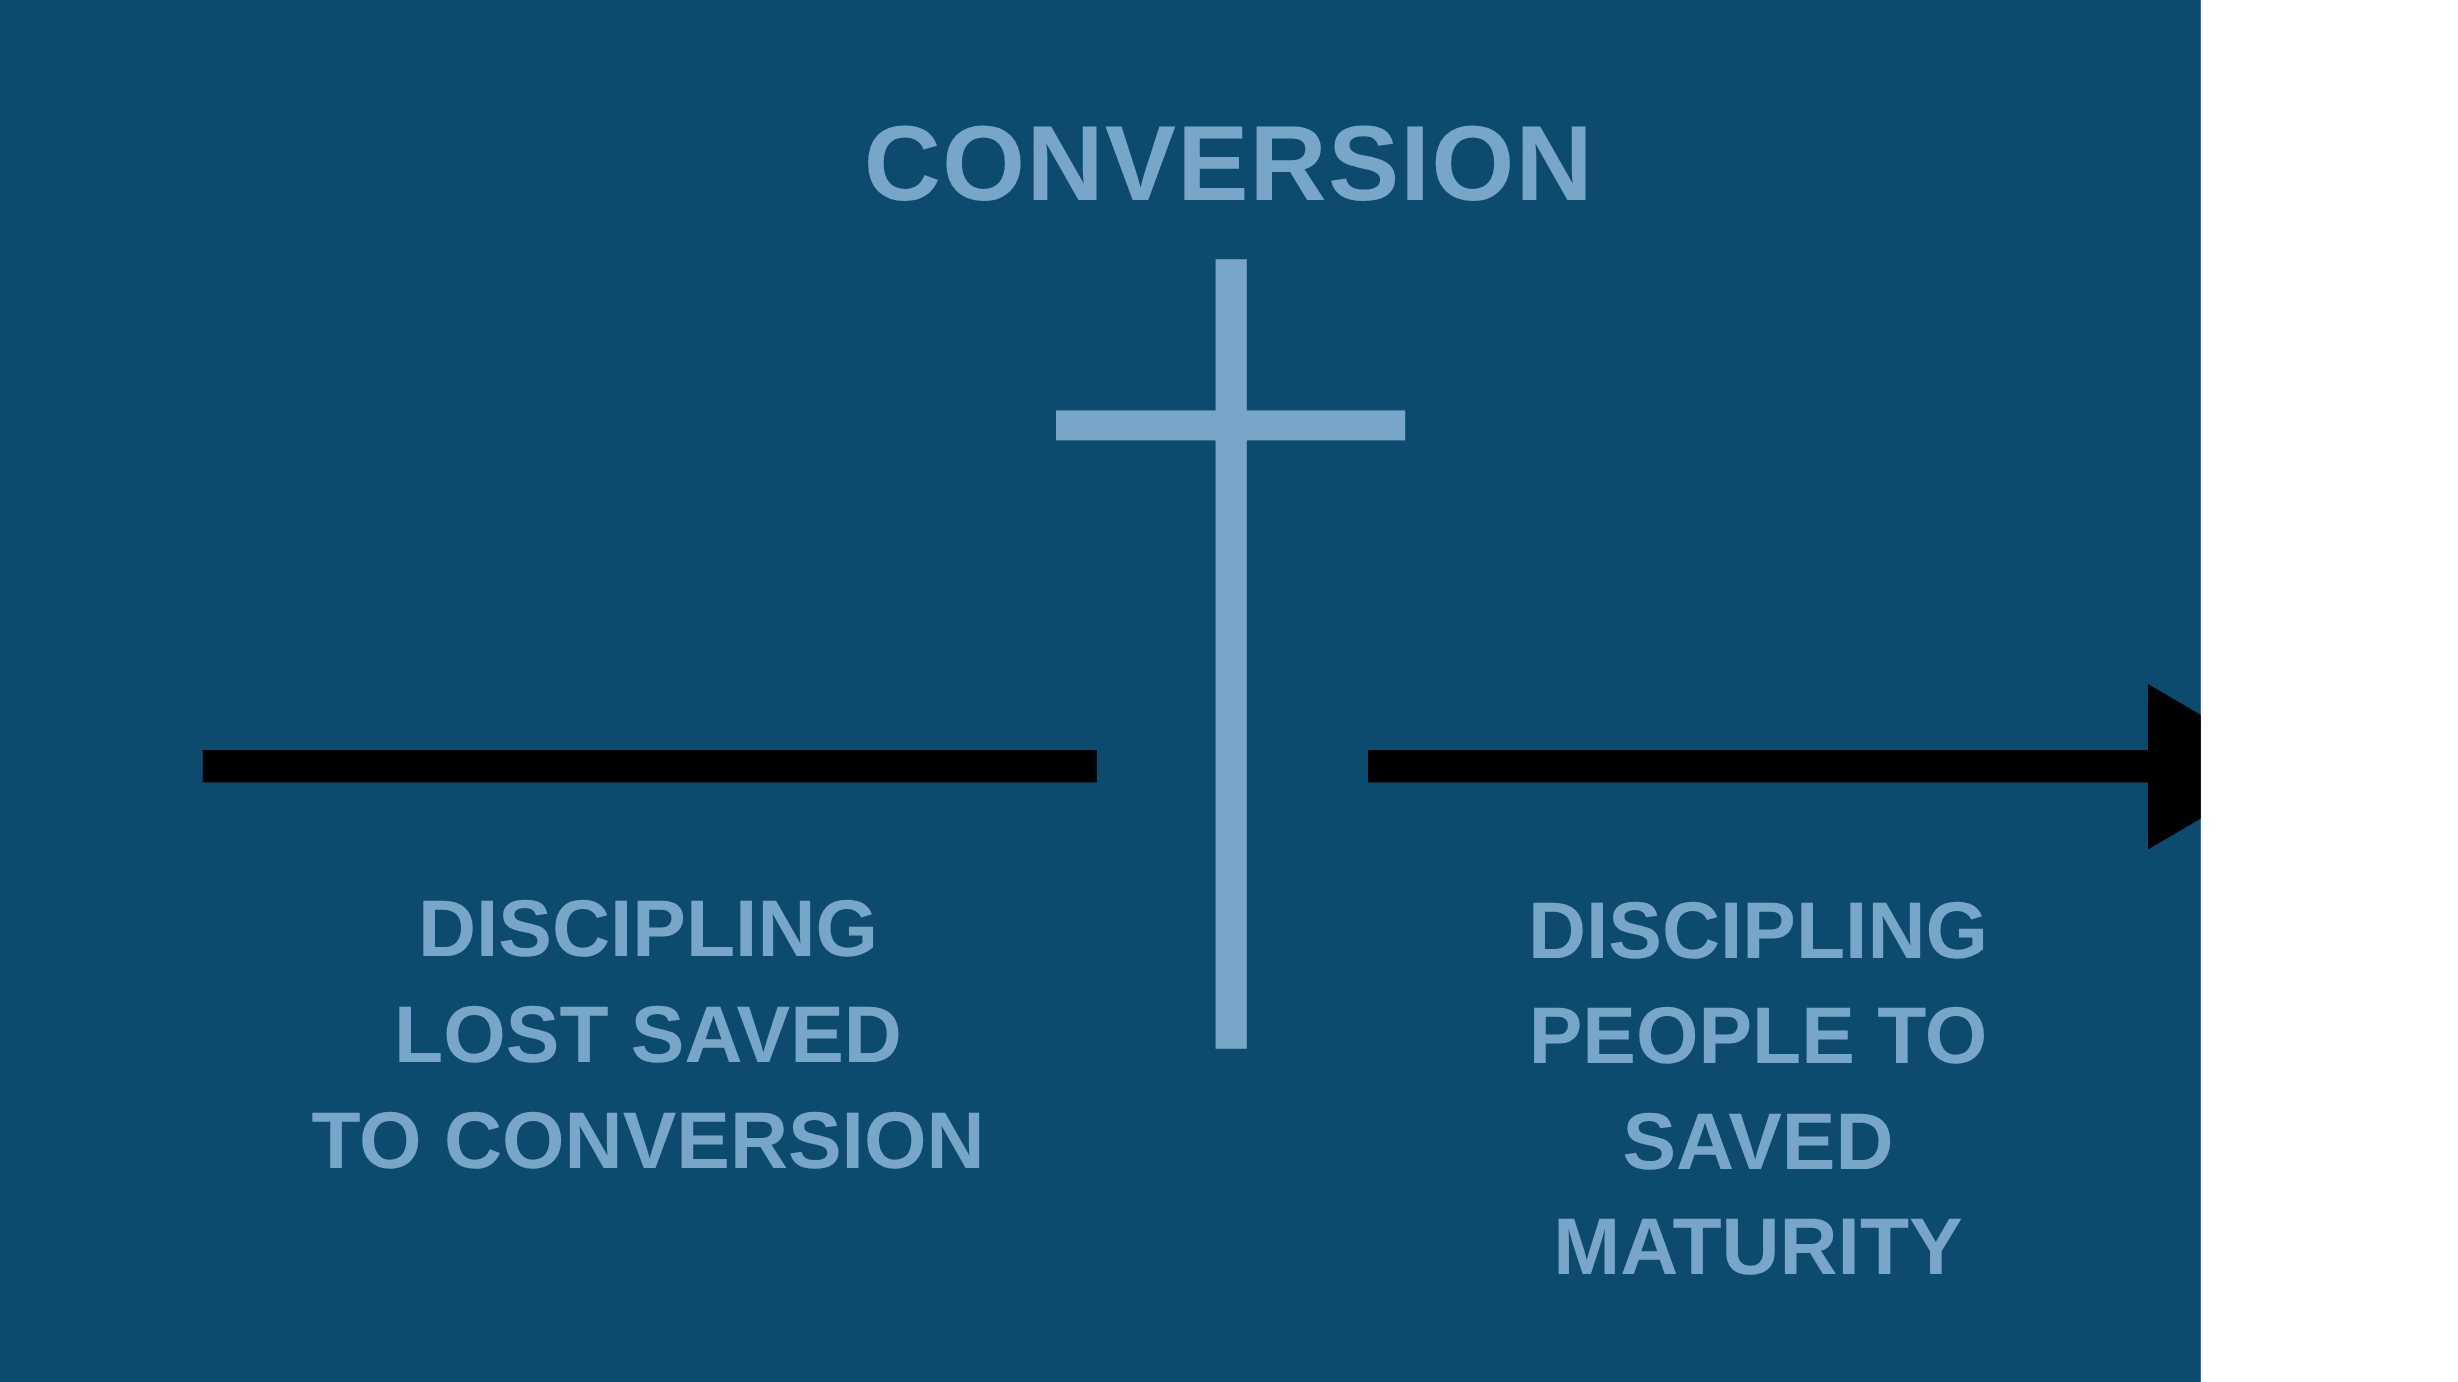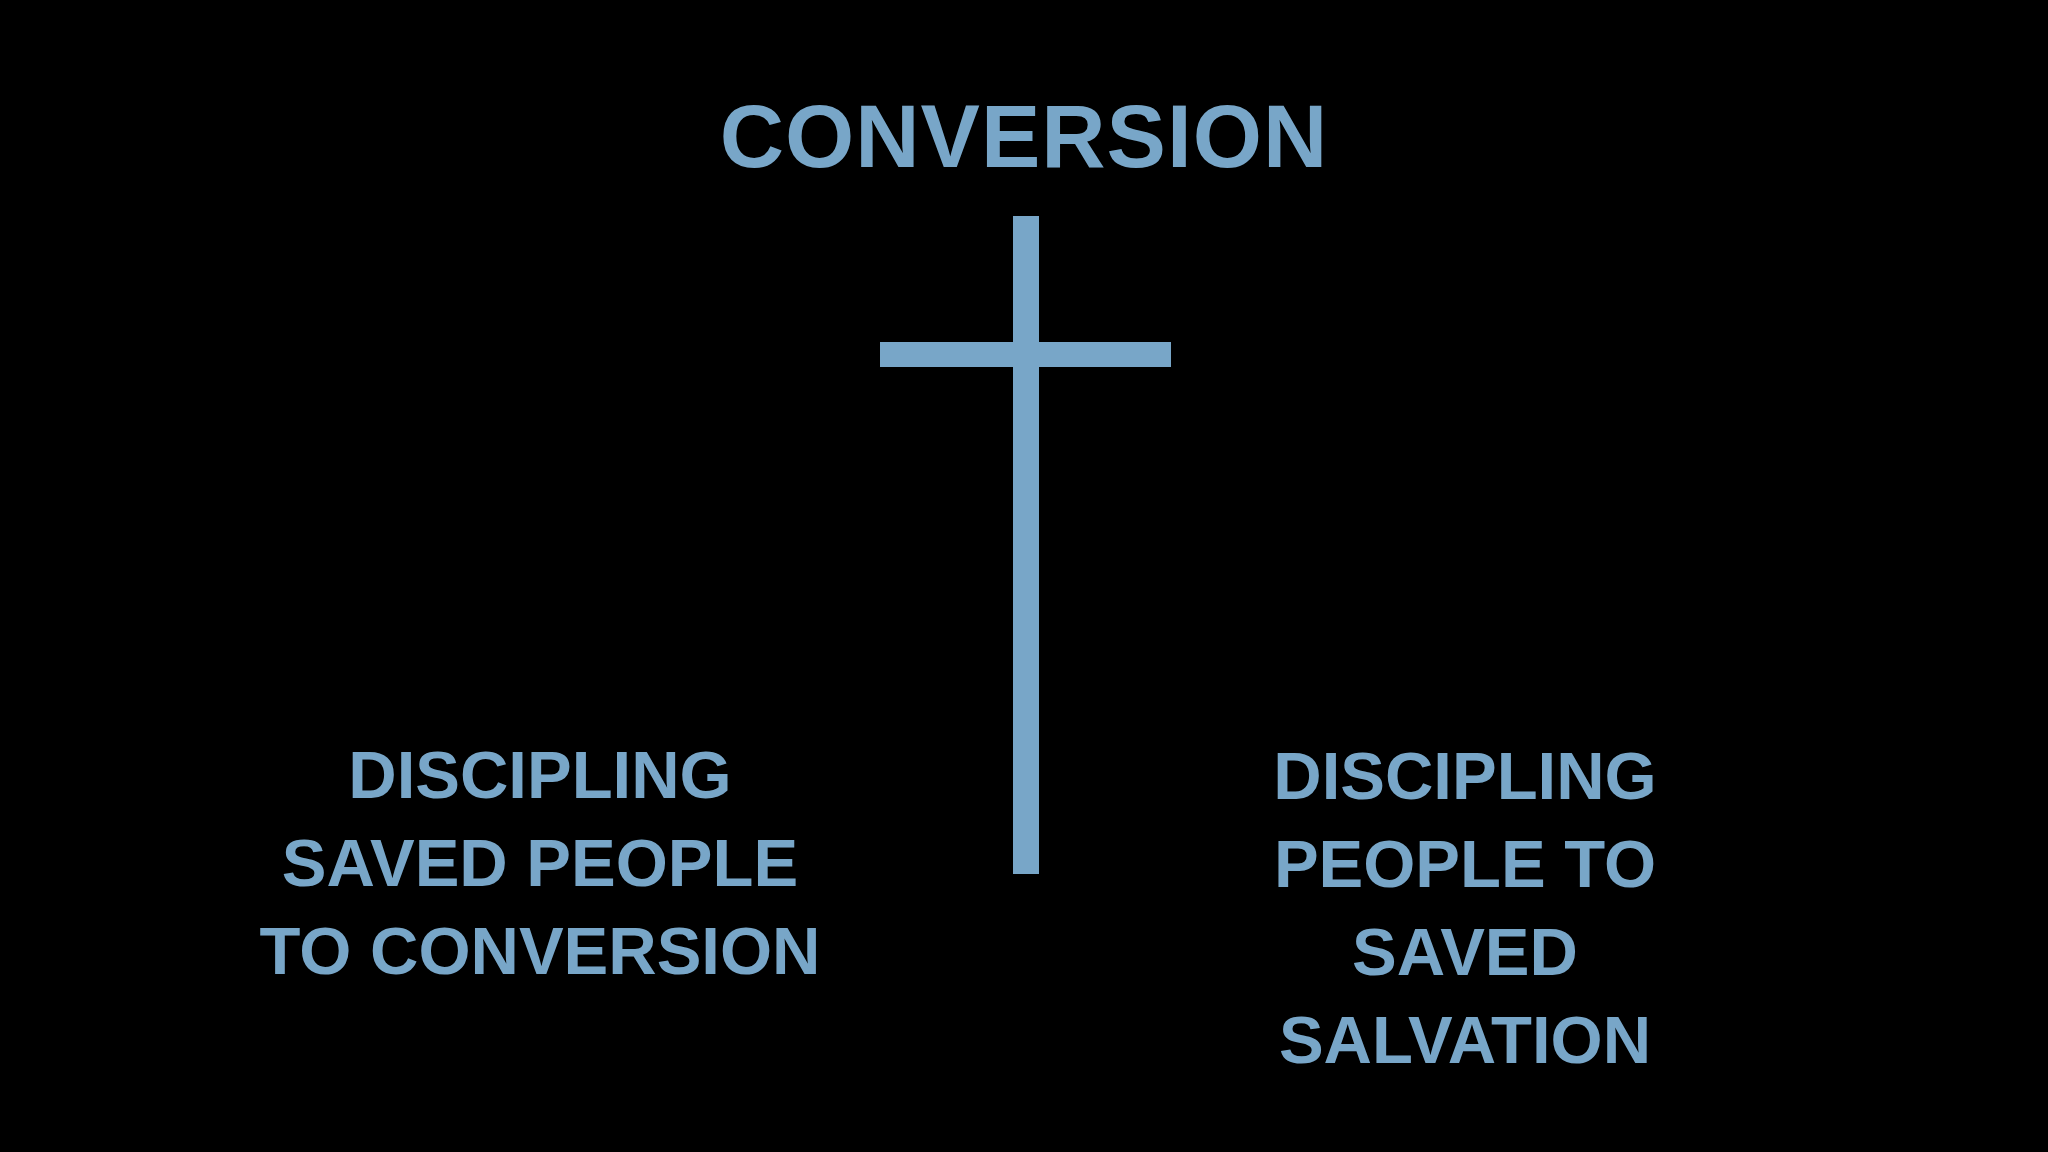--- a/index.html
+++ b/index.html
@@ -2,23 +2,23 @@
 <html><head>
 <meta charset="utf-8">
 <style>
   html, body {
     margin: 0;
     padding: 0;
     background: #ffffff;
   }
   .canvas {
     position: relative;
-    width: 2048px;
+    width: 1834px;
     height: 1152px;
-    background: #000000;
+    background: #0c4a6e;
     overflow: hidden;
     font-family: "Liberation Sans", sans-serif;
   }
   .blue-text {
     color: #78a6c8;
     font-weight: 700;
     text-align: center;
   }
   .title {
     position: absolute;
@@ -99,24 +99,24 @@
   <div class="cross-v"></div>
   <div class="cross-h"></div>
 
   <div class="line-left"></div>
 
   <div class="arrow-shaft"></div>
   <div class="arrow-head"></div>
 
   <div class="label label-left blue-text">
     <span class="line">DISCIPLING</span>
-    <span class="line">SAVED PEOPLE</span>
+    <span class="line">LOST SAVED</span>
     <span class="line">TO CONVERSION</span>
   </div>
 
   <div class="label label-right blue-text">
     <span class="line">DISCIPLING</span>
     <span class="line">PEOPLE TO</span>
     <span class="line">SAVED</span>
-    <span class="line">SALVATION</span>
+    <span class="line">MATURITY</span>
   </div>
 
 </div>
 
 </body></html>

